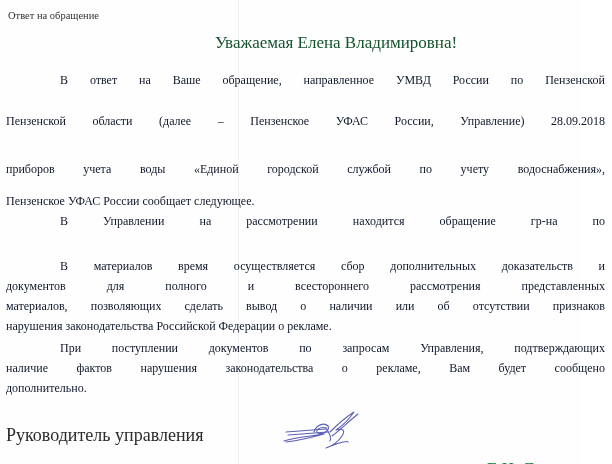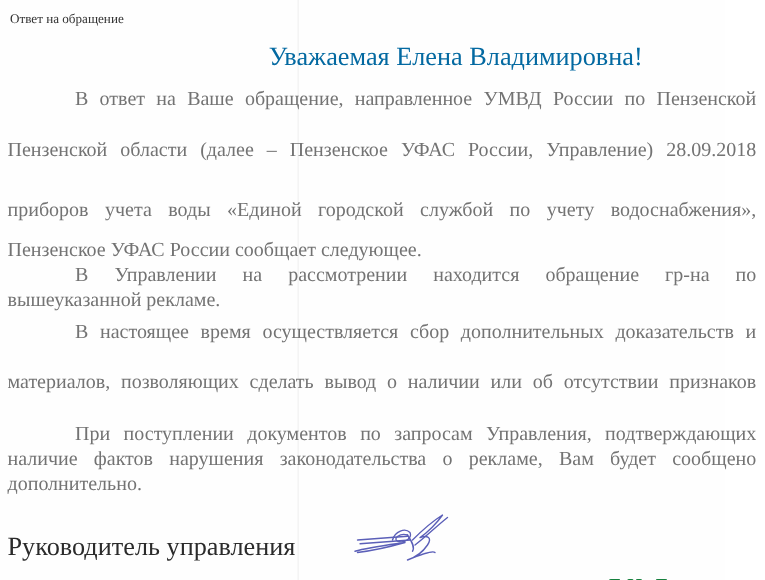--- a/index.html
+++ b/index.html
@@ -5,50 +5,51 @@
   html, body { margin: 0; padding: 0; }
   body {
     width: 612px; height: 464px; overflow: hidden; background: #ffffff;
     position: relative;
     font-family: "Liberation Serif", "DejaVu Serif", serif;
     color: #2a2a2a;
   }
   .page { position: absolute; left: 0; top: 0; width: 580px; height: 464px; background: #fefefe; }
   .fold { position: absolute; left: 238px; top: 0; width: 1px; height: 464px; background: #f1f1f1; }
   .header-note { position: absolute; left: 8px; top: 10px; font-size: 10.5px; color: #333; }
-  .salutation { position: absolute; left: 215px; top: 33px; font-size: 21px; color: #0369a1; white-space: nowrap; }
+  .salutation { position: absolute; left: 215px; top: 33px; font-size: 17px; color: #14532d; white-space: nowrap; }
   .line {
-    position: absolute; left: 6px; width: 599px; font-size: 16px; line-height: 20px;
-    white-space: nowrap; text-align: justify; text-align-last: justify; color: #737373;
+    position: absolute; left: 6px; width: 599px; font-size: 12px; line-height: 20px;
+    white-space: nowrap; text-align: justify; text-align-last: justify; color: #0f172a;
   }
   .line.indent { left: 60px; width: 545px; }
   .line.last { text-align-last: left; }
-  .sig-title { position: absolute; left: 6px; top: 425px; font-size: 21px; white-space: nowrap; color: #2b2b2b; }
+  .sig-title { position: absolute; left: 6px; top: 425px; font-size: 18px; white-space: nowrap; color: #2b2b2b; }
   .sig-name { position: absolute; left: 487px; top: 427px; font-size: 17px; white-space: nowrap; color: #15803d; margin-top: 32px; }
   .signature { position: absolute; left: 280px; top: 408px; width: 110px; height: 48px; }
 </style>
 </head>
 <body>
 
 <div class="page">
   <div class="fold"></div>
 
   <div class="header-note">Ответ на обращение</div>
   <div class="salutation">Уважаемая Елена Владимировна!</div>
 
   <div class="line indent" style="top:70px">В ответ на Ваше обращение, направленное УМВД России по Пензенской</div>
   <div class="line" style="top:111px">Пензенской области (далее – Пензенское УФАС России, Управление) 28.09.2018</div>
   <div class="line" style="top:159px">приборов учета воды «Единой городской службой по учету водоснабжения»,</div>
   <div class="line last" style="top:191px">Пензенское УФАС России сообщает следующее.</div>
 
   <div class="line indent" style="top:211px">В Управлении на рассмотрении находится обращение гр-на по</div>
-  <div class="line last" style="top:231px">вышеуказанной рекламе.</div>
 
-  <div class="line indent" style="top:256px">В настоящее время осуществляется сбор дополнительных доказательств и</div>
+  <div class="line indent" style="top:256px">В материалов время осуществляется сбор дополнительных доказательств и</div>
+  <div class="line" style="top:276px">документов для полного и всестороннего рассмотрения представленных</div>
   <div class="line" style="top:296px">материалов, позволяющих сделать вывод о наличии или об отсутствии признаков</div>
+  <div class="line last" style="top:316px">нарушения законодательства Российской Федерации о рекламе.</div>
 
   <div class="line" style="top:358px">наличие фактов нарушения законодательства о рекламе, Вам будет сообщено</div>
   <div class="line indent" style="top:338px">При поступлении документов по запросам Управления, подтверждающих</div>
   <div class="line last" style="top:378px">дополнительно.</div>
 
   <div class="sig-title">Руководитель управления</div>
 
   <svg class="signature" viewBox="0 0 110 48" xmlns="http://www.w3.org/2000/svg">
     <g fill="none" stroke="#5b5fb8" stroke-width="1.1" stroke-linecap="round" stroke-linejoin="round">
       <path d="M6 24 C20 23, 34 22, 46 21"></path>

